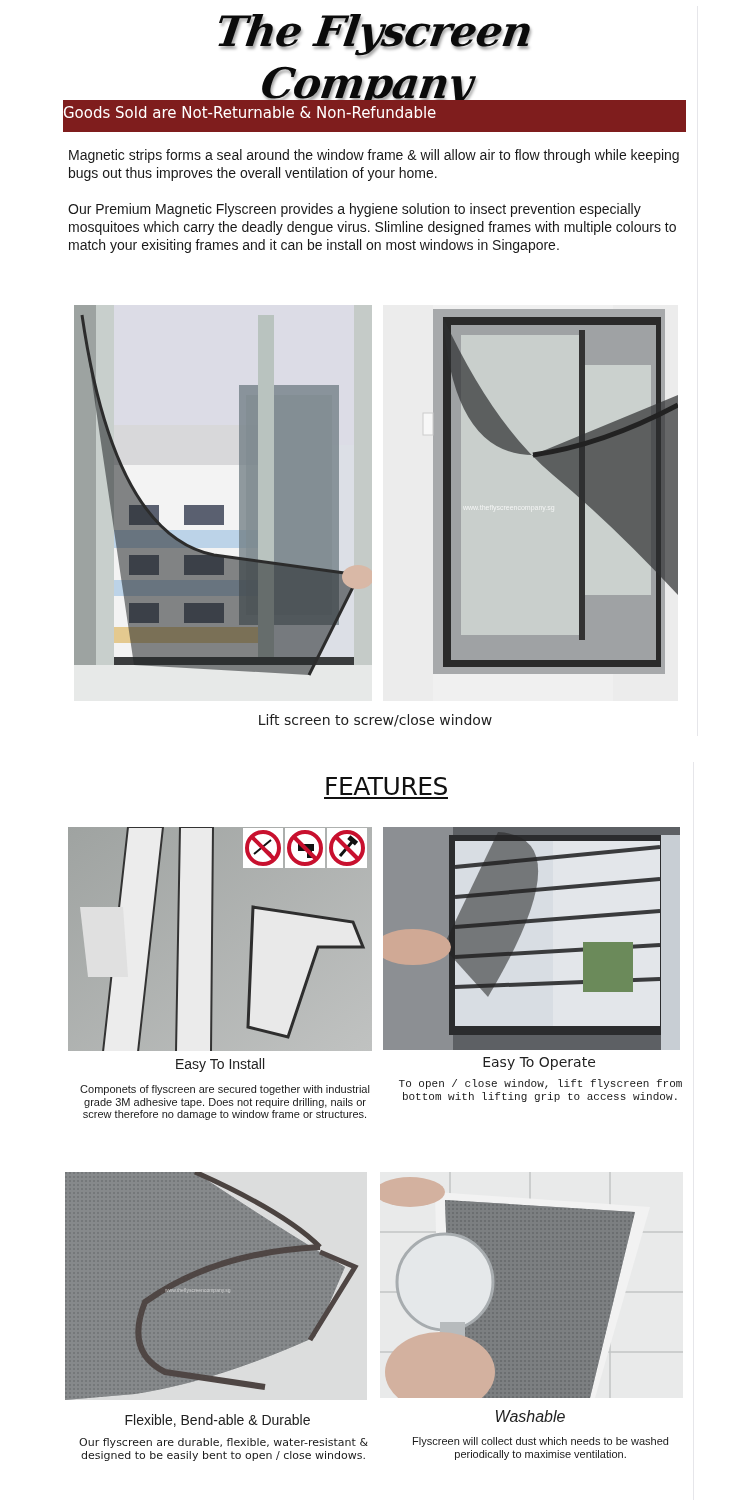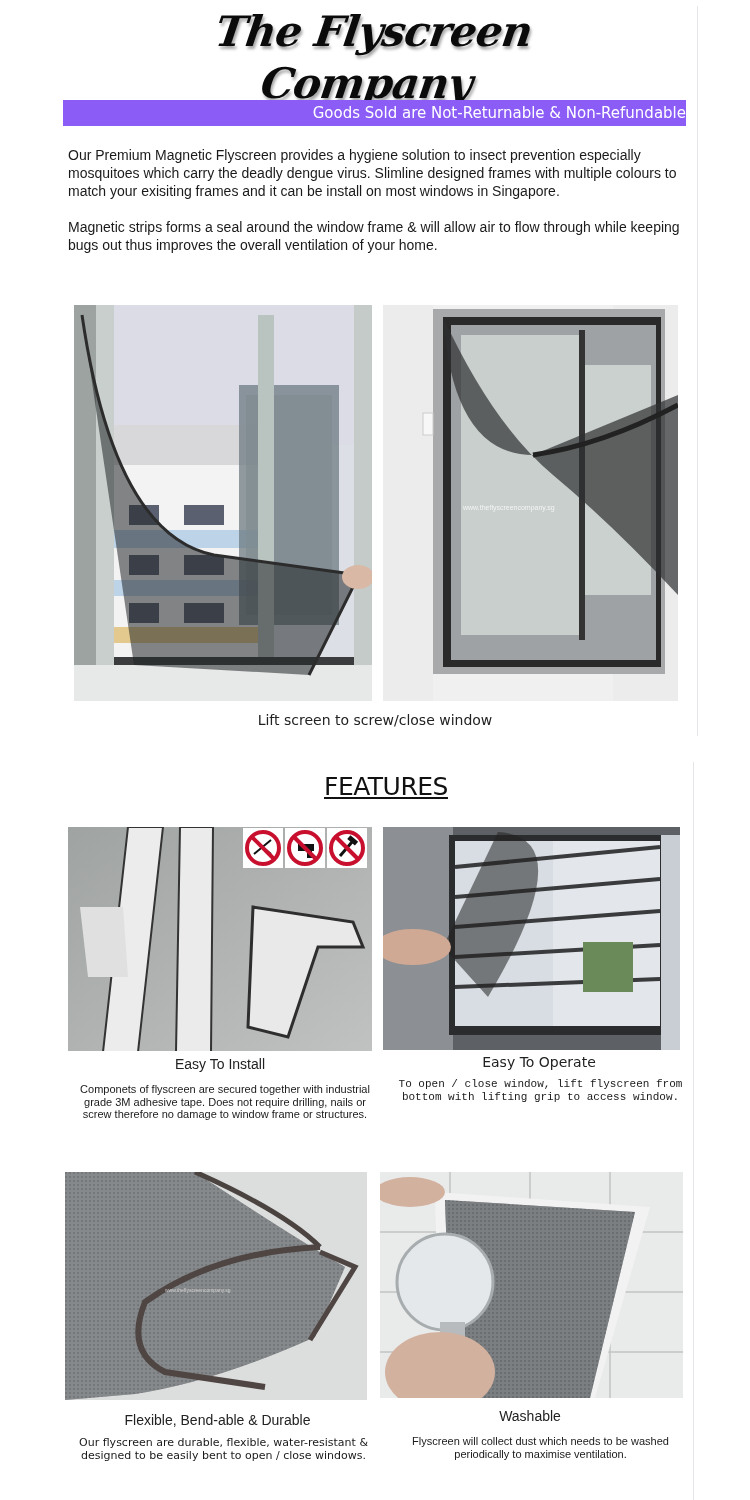--- a/index.html
+++ b/index.html
@@ -18,22 +18,22 @@
       color: #0b0b0b;
       text-shadow: 2px 3px 3px rgba(0,0,0,0.35);
       transform: skewX(-8deg);
     }
     .logo-sub {
       display: block; font-family: "DejaVu Sans", sans-serif; font-weight: bold;
       font-size: 13px; color: #555; margin-top: -2px; padding-left: 10px;
     }
 
     .banner {
-      position: absolute; left: 63px; top: 100px; width: 623px; height: 26px;
-      background: #8b5cf6; color: #fff; text-align: right;
+      position: absolute; left: 63px; top: 100px; width: 623px; height: 32px;
+      background: #7f1d1d; color: #fff; text-align: left;
       font-family: "DejaVu Sans", sans-serif; font-size: 15px; line-height: 26px;
     }
 
     .intro { position: absolute; left: 68px; top: 146px; width: 630px; font-size: 14px; line-height: 18px; color: #1a1a1a; }
     .intro p { margin-bottom: 18px; }
 
     
     .photo { position: absolute; overflow: hidden; }
     .photo svg { display: block; width: 100%; height: 100%; }
 
@@ -60,22 +60,22 @@
 <div class="vline" style="left:693px; top:762px; height:738px;"></div>
 
 <div class="logo">
   <span class="logo-title">The Flyscreen Company</span>
   <span class="logo-sub">Singapore</span>
 </div>
 
 <div class="banner">Goods Sold are Not-Returnable &amp; Non-Refundable</div>
 
 <div class="intro">
+  <p>Magnetic strips forms a seal around the window frame &amp; will allow air to flow through while keeping bugs out thus improves the overall ventilation of your home.</p>
   <p>Our Premium Magnetic Flyscreen provides a hygiene solution to insect prevention especially mosquitoes which carry the deadly dengue virus. Slimline designed frames with multiple colours to match your exisiting frames and it can be install on most windows in Singapore.</p>
-  <p>Magnetic strips forms a seal around the window frame &amp; will allow air to flow through while keeping bugs out thus improves the overall ventilation of your home.</p>
 </div>
 
 <div class="photo" style="left:74px; top:305px; width:298px; height:396px;">
   <svg viewBox="0 0 298 396" preserveAspectRatio="none">
     <rect width="298" height="396" fill="#e9ebee"></rect>
     <rect x="30" y="0" width="265" height="396" fill="#dcdfe6"></rect>
 
     <rect x="40" y="0" width="250" height="140" fill="#dcdce6"></rect>
 
     <rect x="40" y="120" width="160" height="240" fill="#f3f3f3"></rect>
@@ -234,14 +234,14 @@
     </g>
     <polygon points="55,20 270,35 215,226 60,226" fill="#f2f2f2"></polygon>
     <polygon points="65,28 255,40 210,226 72,226" fill="#6a6d70"></polygon>
     <polygon points="65,28 255,40 210,226 72,226" fill="url(#mesh)" opacity="0.5"></polygon>
     <circle cx="65" cy="110" r="48" fill="#e5e8ea" stroke="#a7acaf" stroke-width="3"></circle>
     <rect x="60" y="150" width="25" height="30" fill="#b7bbbd"></rect>
     <ellipse cx="60" cy="200" rx="55" ry="40" fill="#d3b19f"></ellipse>
     <ellipse cx="30" cy="20" rx="35" ry="15" fill="#d3b19f"></ellipse>
   </svg>
 </div>
-<div class="feat-title" style="left:380px; top:1408px; width:300px; font-size:14px;">Washable</div>
+<div class="feat-title" style="left:380px; top:1408px; width:300px; font-size:16px;font-style:italic;">Washable</div>
 <div class="feat-desc" style="left:393px; top:1435px; width:295px; font-size:11px; line-height:12.5px;">Flyscreen will collect dust which needs to be washed periodically to maximise ventilation.</div>
 
 </body></html>

